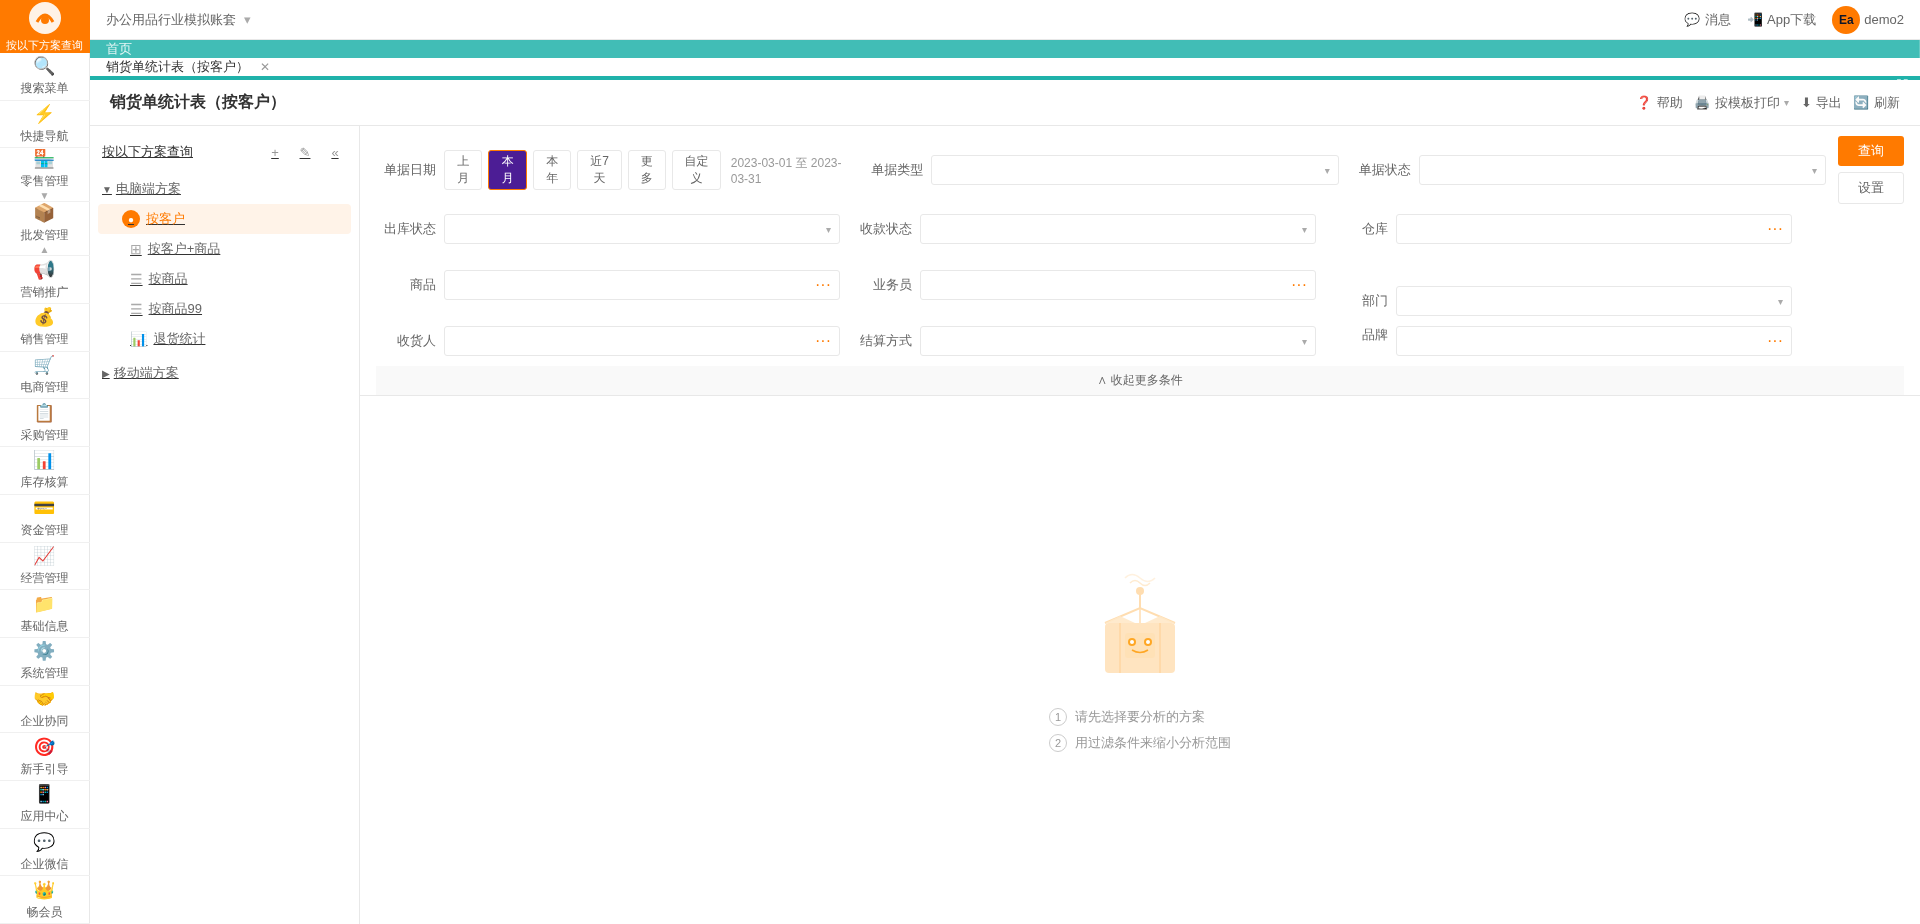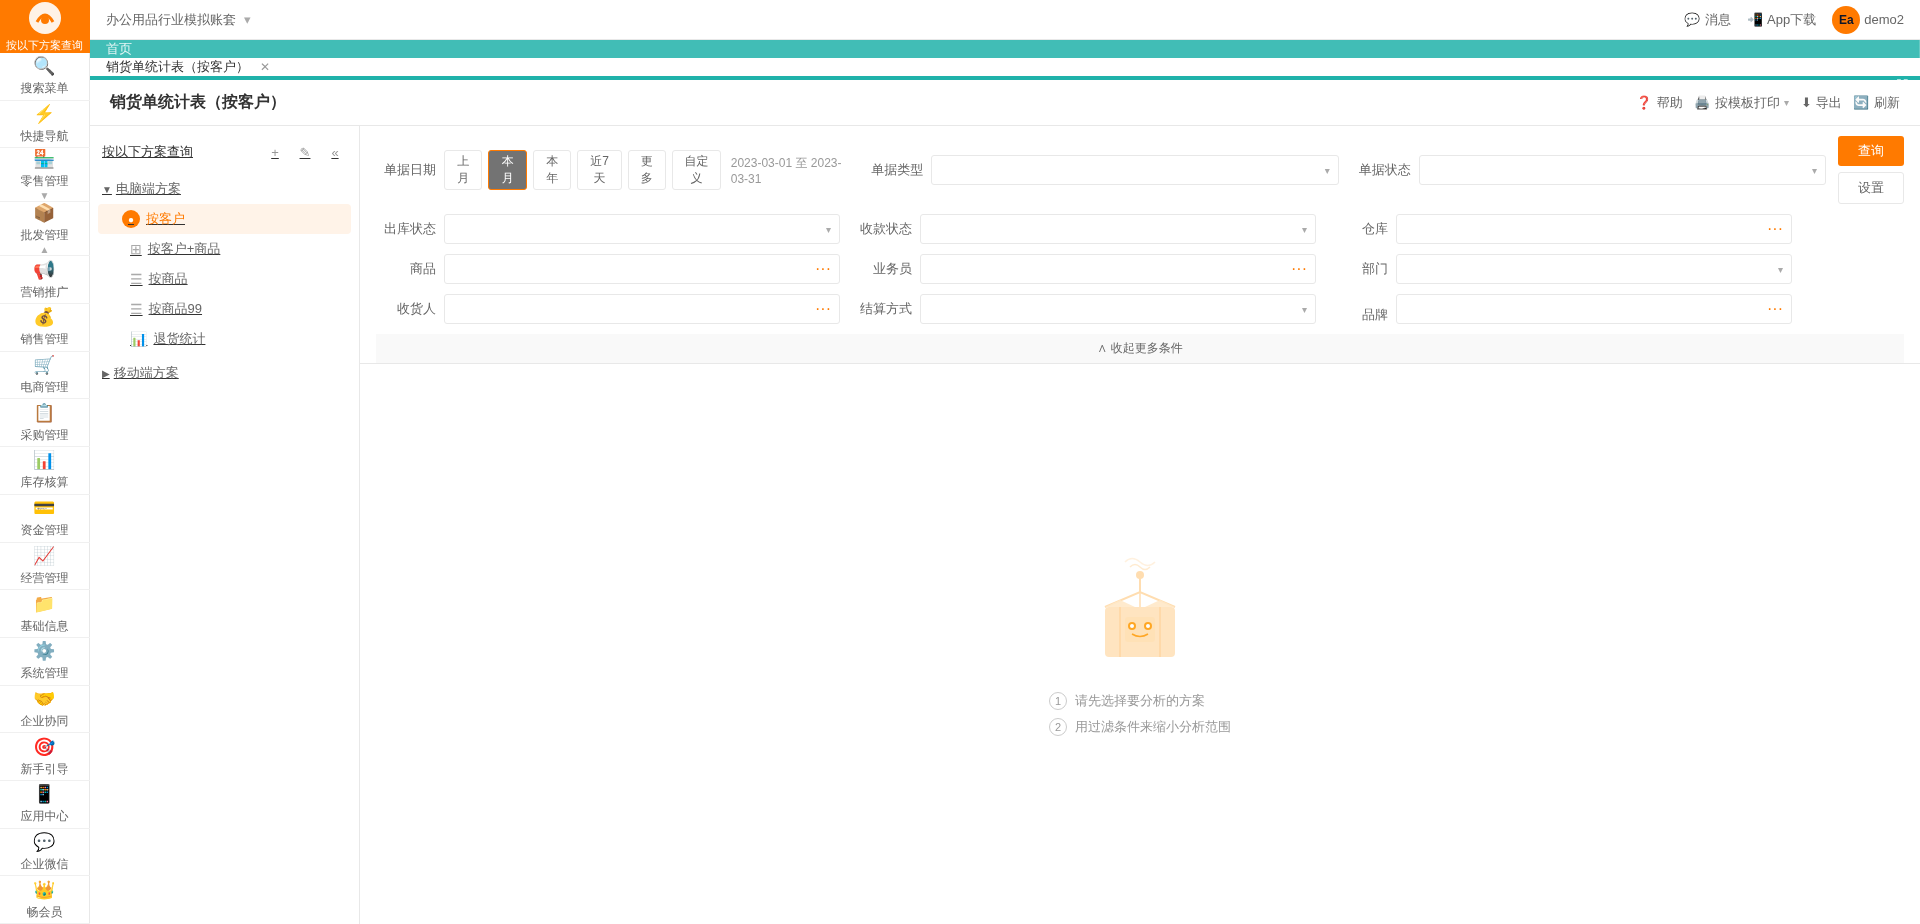--- a/index.html
+++ b/index.html
@@ -49,21 +49,21 @@
     .plan-item { display: flex; align-items: center; gap: 6px; padding: 6px 8px 6px 24px; cursor: pointer; border-radius: 4px; font-size: 13px; color: #333; }
     .plan-item.active { background: #fff3e8; color: #ff7a00; }
     .plan-item-icon { width: 18px; height: 18px; background: #ff7a00; border-radius: 50%; display: flex; align-items: center; justify-content: center; color: #fff; font-size: 10px; font-weight: bold; }
     .plan-subitem { display: flex; align-items: center; gap: 6px; padding: 6px 8px 6px 32px; cursor: pointer; border-radius: 4px; font-size: 13px; color: #666; }
     .plan-subitem-icon { color: #aaa; font-size: 14px; }
 
     
     .right-panel { flex: 1; display: flex; flex-direction: column; overflow: hidden; }
     .filter-date-group { display: flex; align-items: center; gap: 6px; }
     .date-quick-btn { padding: 2px 8px; border: 1px solid #e8e8e8; border-radius: 3px; cursor: pointer; font-size: 12px; color: #666; background: #fff; }
-    .date-quick-btn.active { background: #737373; color: #fff; border-color: #ff7a00; }
+    .date-quick-btn.active { background: #4c1d95; color: #fff; border-color: #ff7a00; }
     .date-range { font-size: 12px; color: #999; margin-left: 4px; }
     .filter-select { flex: 1; height: 30px; border: 1px solid #e8e8e8; border-radius: 3px; padding: 0 8px; display: flex; align-items: center; justify-content: space-between; cursor: pointer; background: #fff; }
     .filter-select-text { color: #999; font-size: 13px; }
     .filter-select-arrow { color: #aaa; font-size: 10px; }
     .filter-input { flex: 1; height: 30px; border: 1px solid #e8e8e8; border-radius: 3px; padding: 0 8px; font-size: 13px; color: #333; background: #fff; display: flex; align-items: center; justify-content: space-between; cursor: pointer; }
     .filter-dots { color: #ff7a00; font-size: 16px; cursor: pointer; margin-left: 4px; }
     .collapse-more { display: flex; align-items: center; justify-content: center; padding: 6px 0; color: #666; font-size: 12px; cursor: pointer; background: #f9f9f9; }
     .btn-query { background: #ff7a00; color: #fff; border: none; padding: 6px 20px; border-radius: 3px; cursor: pointer; font-size: 13px; }
     .btn-settings { background: #fff; color: #666; border: 1px solid #e8e8e8; padding: 6px 16px; border-radius: 3px; cursor: pointer; font-size: 13px; }
 
@@ -360,21 +360,21 @@
                 <span class="filter-dots">···</span>
               </div>
             </div>
             <div style="display:flex;align-items:center;flex:1;">
               <span style="width:60px;text-align:right;color:#666;font-size:13px;flex-shrink:0;">业务员</span>
               <div class="filter-input" style="margin-left:8px;">
                 <span></span>
                 <span class="filter-dots">···</span>
               </div>
             </div>
-            <div style="display:flex;align-items:center;flex:1;">
+            <div style="display:flex;align-items:center;flex:1;margin-top:32px;">
               <span style="width:60px;text-align:right;color:#666;font-size:13px;flex-shrink:0;">部门</span>
               <div class="filter-select" style="margin-left:8px;">
                 <span class="filter-select-text"></span>
                 <span class="filter-select-arrow">▾</span>
               </div>
             </div>
             <div style="width:100px;flex-shrink:0;"></div>
           </div>
 
           <div style="display:flex; align-items:center; gap:12px; margin-bottom:10px;">
@@ -385,21 +385,21 @@
                 <span class="filter-dots">···</span>
               </div>
             </div>
             <div style="display:flex;align-items:center;flex:1;">
               <span style="width:60px;text-align:right;color:#666;font-size:13px;flex-shrink:0;">结算方式</span>
               <div class="filter-select" style="margin-left:8px;">
                 <span class="filter-select-text"></span>
                 <span class="filter-select-arrow">▾</span>
               </div>
             </div>
-            <div style="display:flex;align-items:flex-end;flex:1;">
+            <div style="display:flex;align-items:flex-start;flex:1;">
               <span style="width:60px;text-align:right;color:#666;font-size:13px;flex-shrink:0;">品牌</span>
               <div class="filter-input" style="margin-left:8px;">
                 <span></span>
                 <span class="filter-dots">···</span>
               </div>
             </div>
             <div style="width:100px;flex-shrink:0;"></div>
           </div>
 
           <div class="collapse-more">

